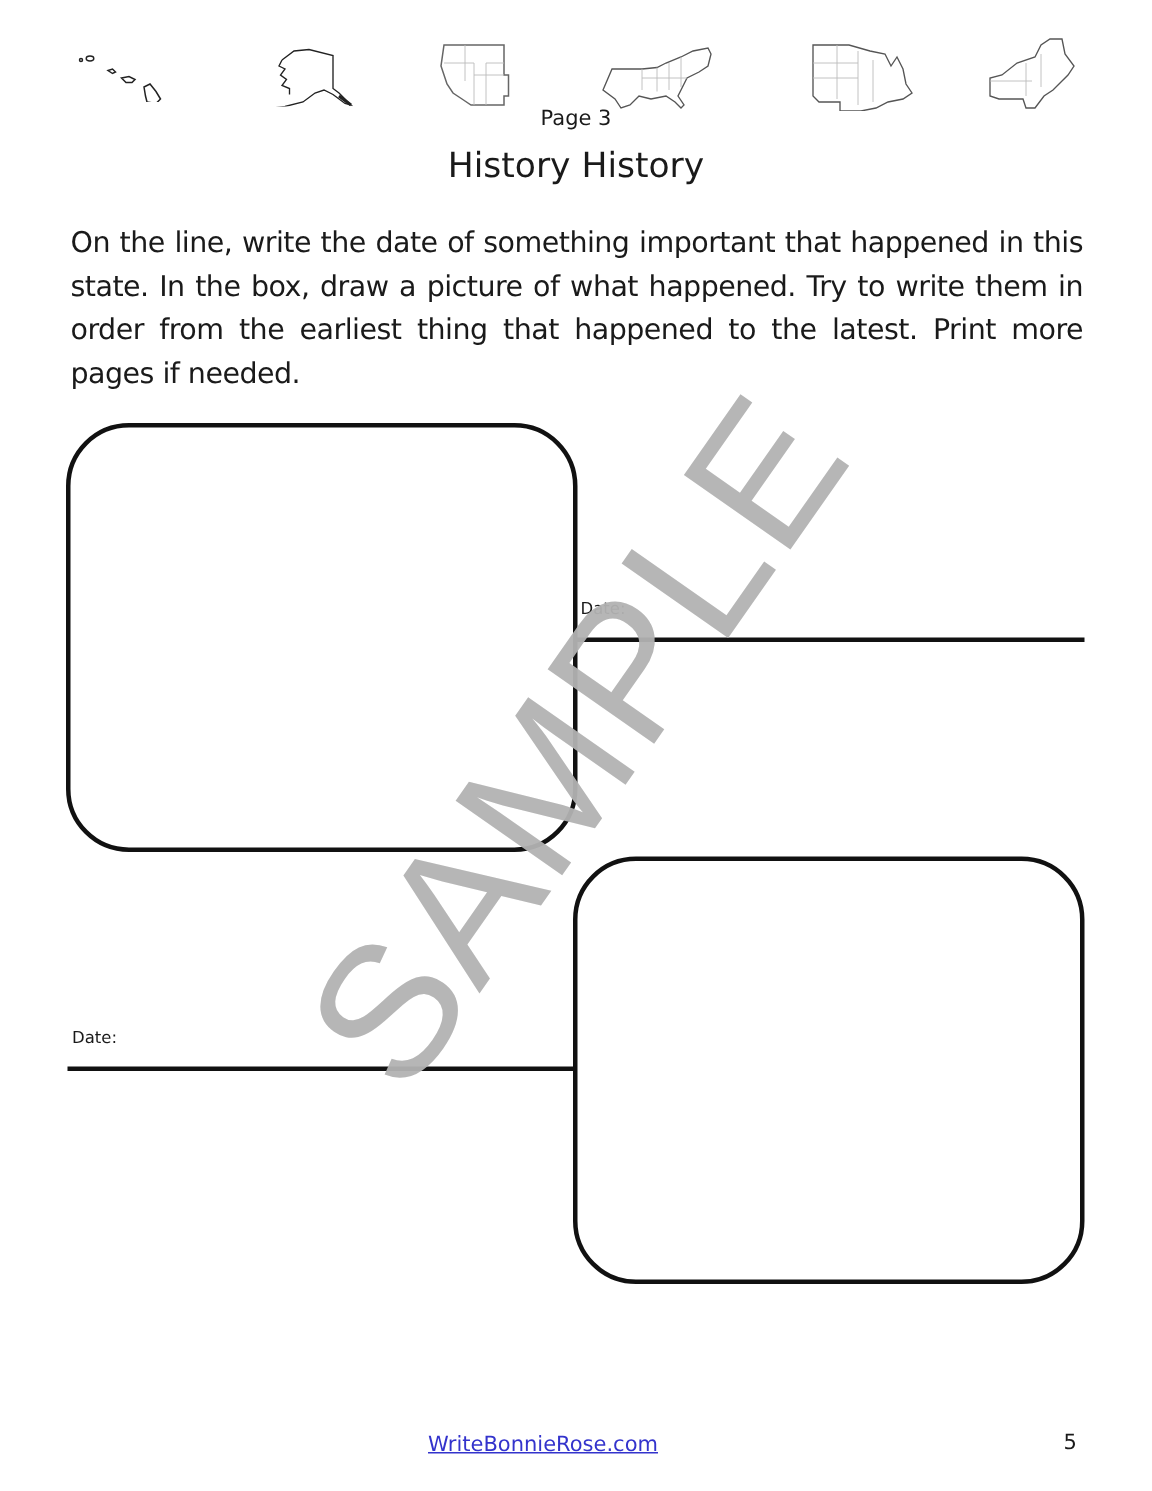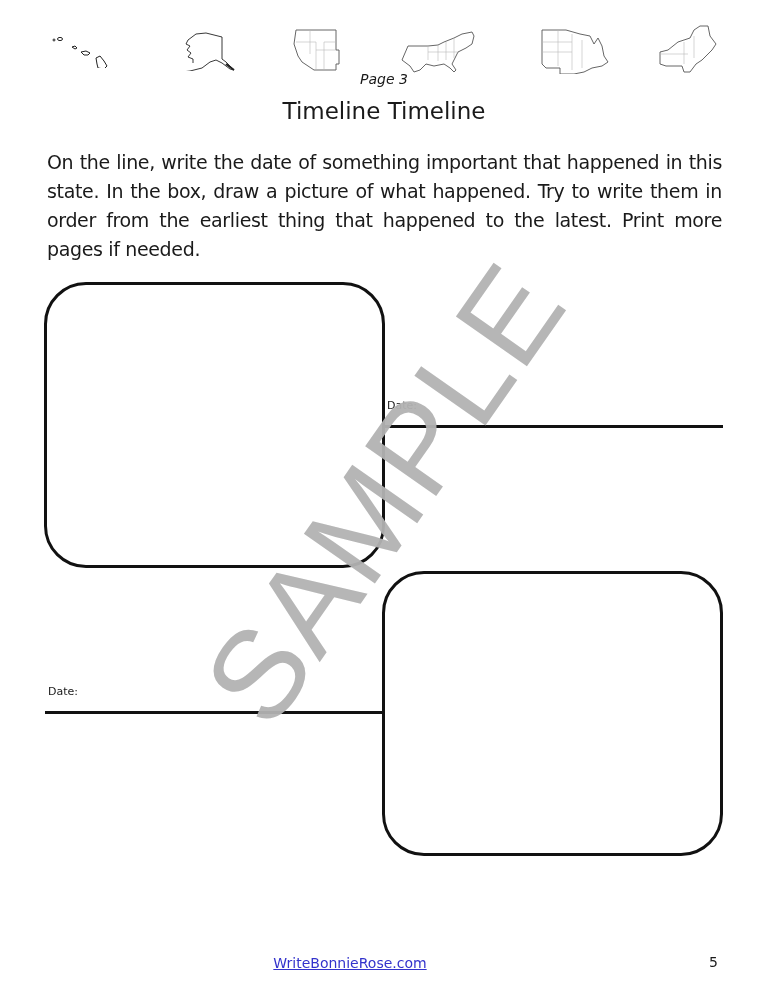--- a/index.html
+++ b/index.html
@@ -1,41 +1,41 @@
 <!DOCTYPE html>
 <html><head>
   <meta charset="utf-8">
   <style>
     html, body { margin: 0; padding: 0; background: #ffffff; }
     body { width: 768px; height: 994px; position: relative; overflow: hidden;
            font-family: "DejaVu Sans", sans-serif; color: #1a1a1a; }
     .maps { position: absolute; top: 18px; left: 0; width: 768px; height: 60px; }
     .map { position: absolute; }
     .page-label { position: absolute; top: 71px; left: 0; width: 768px; text-align: center;
-                  font-size: 14px; color: #1a1a1a; font-style: italic; }
+                  font-size: 14px; color: #1a1a1a; }
     .title { position: absolute; top: 98px; left: 0; width: 768px; text-align: center;
              font-size: 23px; color: #1a1a1a; }
     .instructions { position: absolute; top: 148px; left: 47px; width: 675px;
                     font-size: 19px; line-height: 29px; text-align: justify;
                     color: #1a1a1a; letter-spacing: -0.35px; }
     .box { position: absolute; border: 3px solid #111; border-radius: 42px; background: transparent;
            box-sizing: border-box; }
     .box-1 { left: 44px; top: 282px; width: 341px; height: 286px; }
     .box-2 { left: 382px; top: 571px; width: 341px; height: 285px; }
     .date-line { position: absolute; height: 3px; background: #111; }
     .line-1 { left: 383px; top: 425px; width: 340px; }
     .line-2 { left: 45px; top: 711px; width: 339px; }
     .date-label { position: absolute; font-size: 11px; color: #1a1a1a; }
     .label-1 { left: 387px; top: 399px; }
     .label-2 { left: 48px; top: 685px; }
     .watermark { position: absolute; left: 385px; top: 494px; transform: translate(-50%, -50%) rotate(-55deg);
                  font-family: "Liberation Sans", sans-serif; font-size: 126px; color: #b3b3b3;
                  letter-spacing: 2px; white-space: nowrap; opacity: 0.95; pointer-events: none; line-height: 1; }
     .footer-link { position: absolute; top: 955px; left: 0; width: 700px; text-align: center;
-                   font-size: 14px; color: #3333cc; text-decoration: underline; }
+                   font-size: 14px; color: #3333cc; text-decoration: underline; padding-left: 12px; }
     .page-num { position: absolute; top: 954px; left: 709px; font-size: 14px; color: #1a1a1a; }
   </style>
 </head>
 <body>
 
 <div class="maps">
 
   <svg class="map" style="left:50px;top:10px" width="62" height="40" viewBox="0 0 62 40">
     <g fill="none" stroke="#222" stroke-width="1">
       <circle cx="4" cy="12" r="1"></circle>
@@ -85,21 +85,21 @@
       <path d="M2 40 l0 -12 l8 -2 l10 -8 l12 -4 l4 -8 l6 -4 l8 0 l2 10 l6 8 l-4 6 l-6 6 l-4 4 l-6 4 l-6 8 l-6 0 l-2 -6 l-16 0 z"></path>
       <g stroke="#bbb" stroke-width="0.6">
         <path d="M2 30 l28 0 M26 18 l0 22 M36 12 l0 22"></path>
       </g>
     </g>
   </svg>
 </div>
 
 <div class="page-label">Page 3</div>
 
-<div class="title">Timeline Timeline</div>
+<div class="title">History History</div>
 
 <div class="instructions">On the line, write the date of something important that happened in this state. In the box, draw a picture of what happened. Try to write them in order from the earliest thing that happened to the latest. Print more pages if needed.</div>
 
 <div class="box box-1"></div>
 <div class="date-label label-1">Date:</div>
 <div class="date-line line-1"></div>
 
 <div class="box box-2"></div>
 <div class="date-label label-2">Date:</div>
 <div class="date-line line-2"></div>

